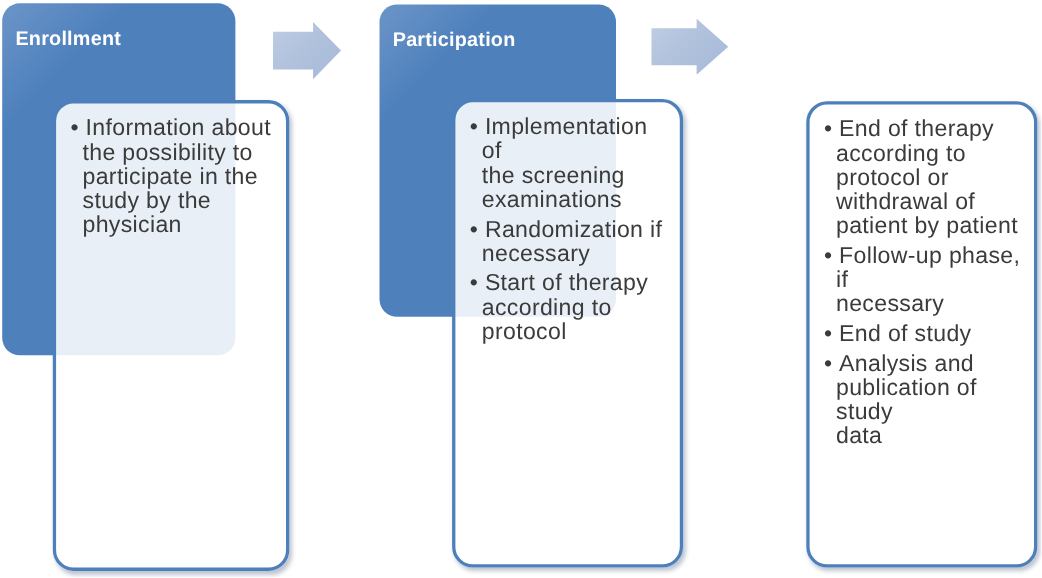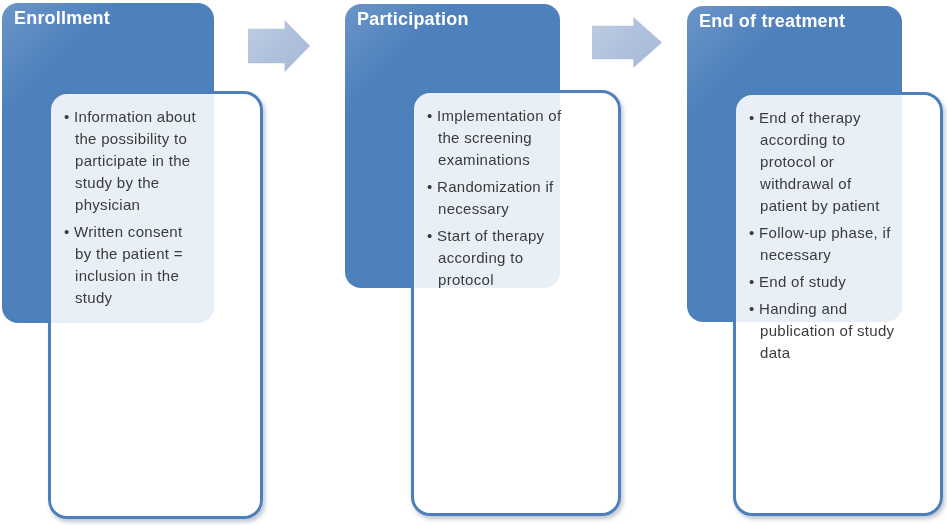--- a/index.html
+++ b/index.html
@@ -11,21 +11,21 @@
     overflow:hidden;
   }
   
   .stage-card{
     position:absolute;
     border-radius:16px;
     background:linear-gradient(135deg,#6b95c8 0%,var(--stage_blue,#4e80bc) 22%,var(--stage_blue,#4e80bc) 100%);
     box-shadow:0 0 0 2px rgba(255,255,255,0.85);
   }
   .stage-title{
-    padding:5px 10px 0 12px;
+    padding:22px 10px 0 12px;
     color:var(--title_text,#ffffff);
     font-size:18px;
     font-weight:700;
     letter-spacing:.2px;
   }
   .c1-card{left:2px;  top:3px; width:212px; height:320px;}
   .c2-card{left:345px; top:4px; width:215px; height:284px;}
   .c3-card{left:687px; top:6px; width:215px; height:316px;}
 
   
@@ -41,21 +41,21 @@
   .c2-body{left:411px; top:90px; width:210px; height:426px;}
   .c3-body{left:733px; top:92px; width:210px; height:424px;}
 
   ul.bullets{
     margin:0;
     padding:12px 6px 8px 14px;
     list-style:none;
   }
   ul.bullets li{
     color:var(--body_text,#3b3b3b);
-    font-size:15px;
+    font-size:21px;
     line-height:22px;
     letter-spacing:.3px;
     white-space:pre-line;
     padding-left:10px;
     text-indent:-11px;
   }
   ul.bullets li + li{margin-top:5px;}
   ul.bullets li::before{content:"\2022\00a0";}
 
   
@@ -75,24 +75,20 @@
   <div class="stage-card c1-card">
     <div class="stage-title">Enrollment</div>
   </div>
   <div class="body-card c1-body">
     <ul class="bullets">
         <li>Information about
 the possibility to
 participate in the
 study by the
 physician</li>
-        <li>Written consent
-by the patient =
-inclusion in the
-study</li>
       </ul>
   </div>
 
   <div class="arrow a1"></div>
 
   <div class="stage-card c2-card">
     <div class="stage-title">Participation</div>
   </div>
   <div class="body-card c2-body">
     <ul class="bullets">
@@ -102,32 +98,29 @@
         <li>Randomization if
 necessary</li>
         <li>Start of therapy
 according to
 protocol</li>
       </ul>
   </div>
 
   <div class="arrow a2"></div>
 
-  <div class="stage-card c3-card">
-    <div class="stage-title">End of treatment</div>
-  </div>
   <div class="body-card c3-body">
     <ul class="bullets">
         <li>End of therapy
 according to
 protocol or
 withdrawal of
 patient by patient</li>
         <li>Follow-up phase, if
 necessary</li>
         <li>End of study</li>
-        <li>Handing and
+        <li>Analysis and
 publication of study
 data</li>
       </ul>
   </div>
 
 </div>
 
 </body></html>

